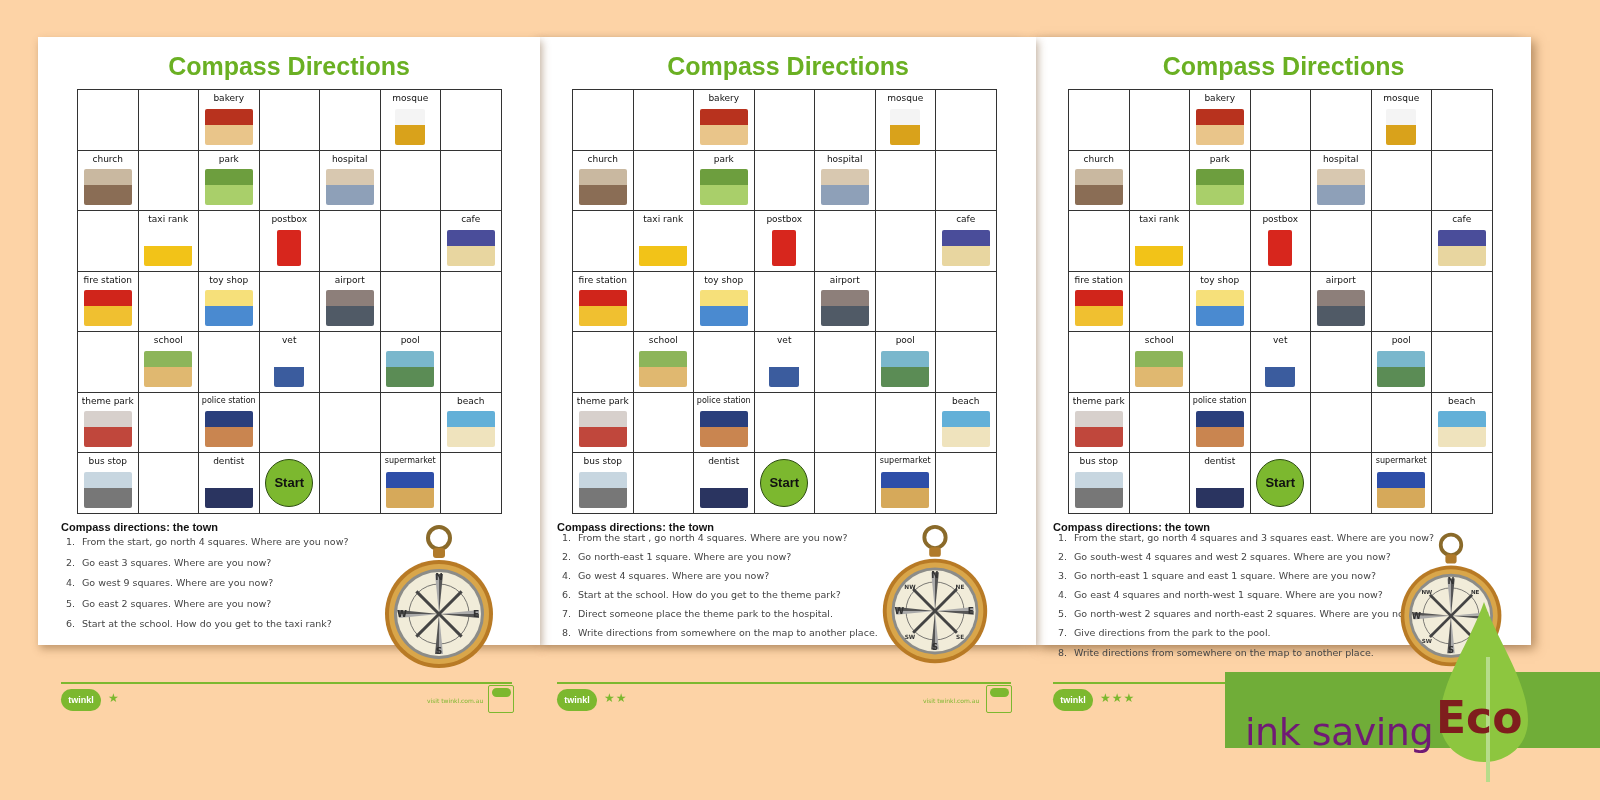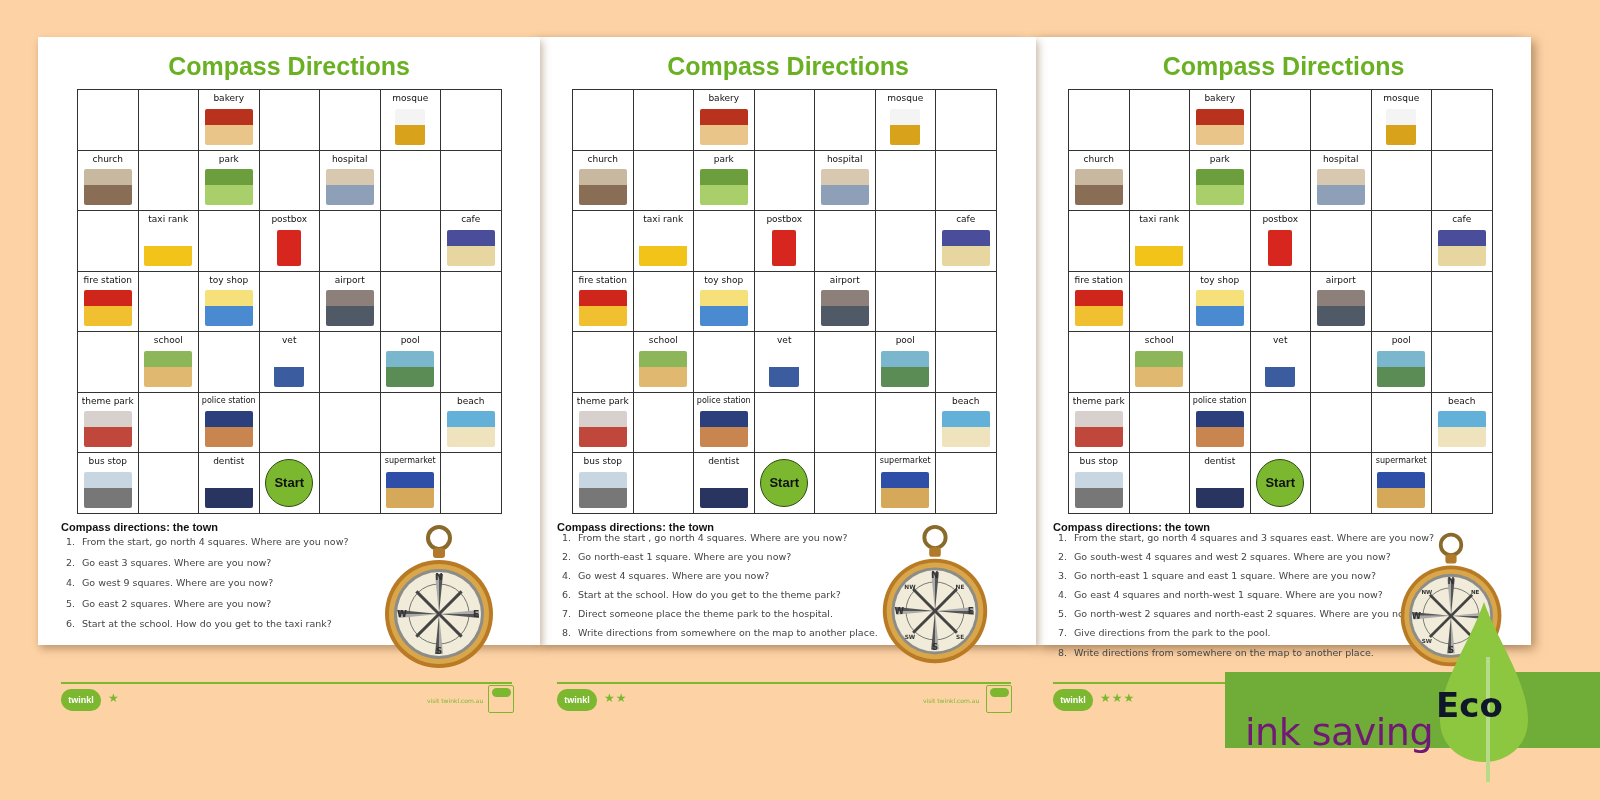--- a/index.html
+++ b/index.html
@@ -43,21 +43,21 @@
   .visit { position: absolute; top: 660px; font-size: 6px; color: #7cb82f; }
   .s1 .visit { left: 389px; }
   .s2 .visit { left: 383px; }
   .badge { position: absolute; top: 648px; width: 26px; height: 28px; border: 1px solid #7cb82f; border-radius: 2px; }
   .s1 .badge { left: 450px; }
   .s2 .badge { left: 446px; }
   .badge::before { content: ""; position: absolute; top: 2px; left: 3px; width: 19px; height: 9px; border-radius: 5px; background: #7cb82f; }
   .eco { position: absolute; left: 1225px; top: 672px; width: 375px; height: 76px; background: #70ad38; z-index: 10; }
   .eco .ink { position: absolute; left: 20px; top: 10px; color: #701a75; font-size: 38px; font-family: "DejaVu Sans", sans-serif; letter-spacing: -0.5px; margin-top: 28px; }
   .eco .leaf { position: absolute; left: 215px; top: -70px; width: 88px; height: 180px; }
-  .eco .ecotxt { position: absolute; left: 211px; top: 13px; color: #0f172a; font-size: 34px; font-weight: bold; font-family: "DejaVu Sans", sans-serif; z-index: 2; }
+  .eco .ecotxt { position: absolute; left: 211px; top: 20px; color: #7f1d1d; font-size: 44px; font-weight: bold; font-family: "DejaVu Sans", sans-serif; z-index: 2; }
 </style>
 </head>
 <body>
 
 <div class="sheet s1">
   <div class="title">Compass Directions</div>
   <div class="grid">
       <div class="cell"></div>
       <div class="cell"></div>
       <div class="cell">

